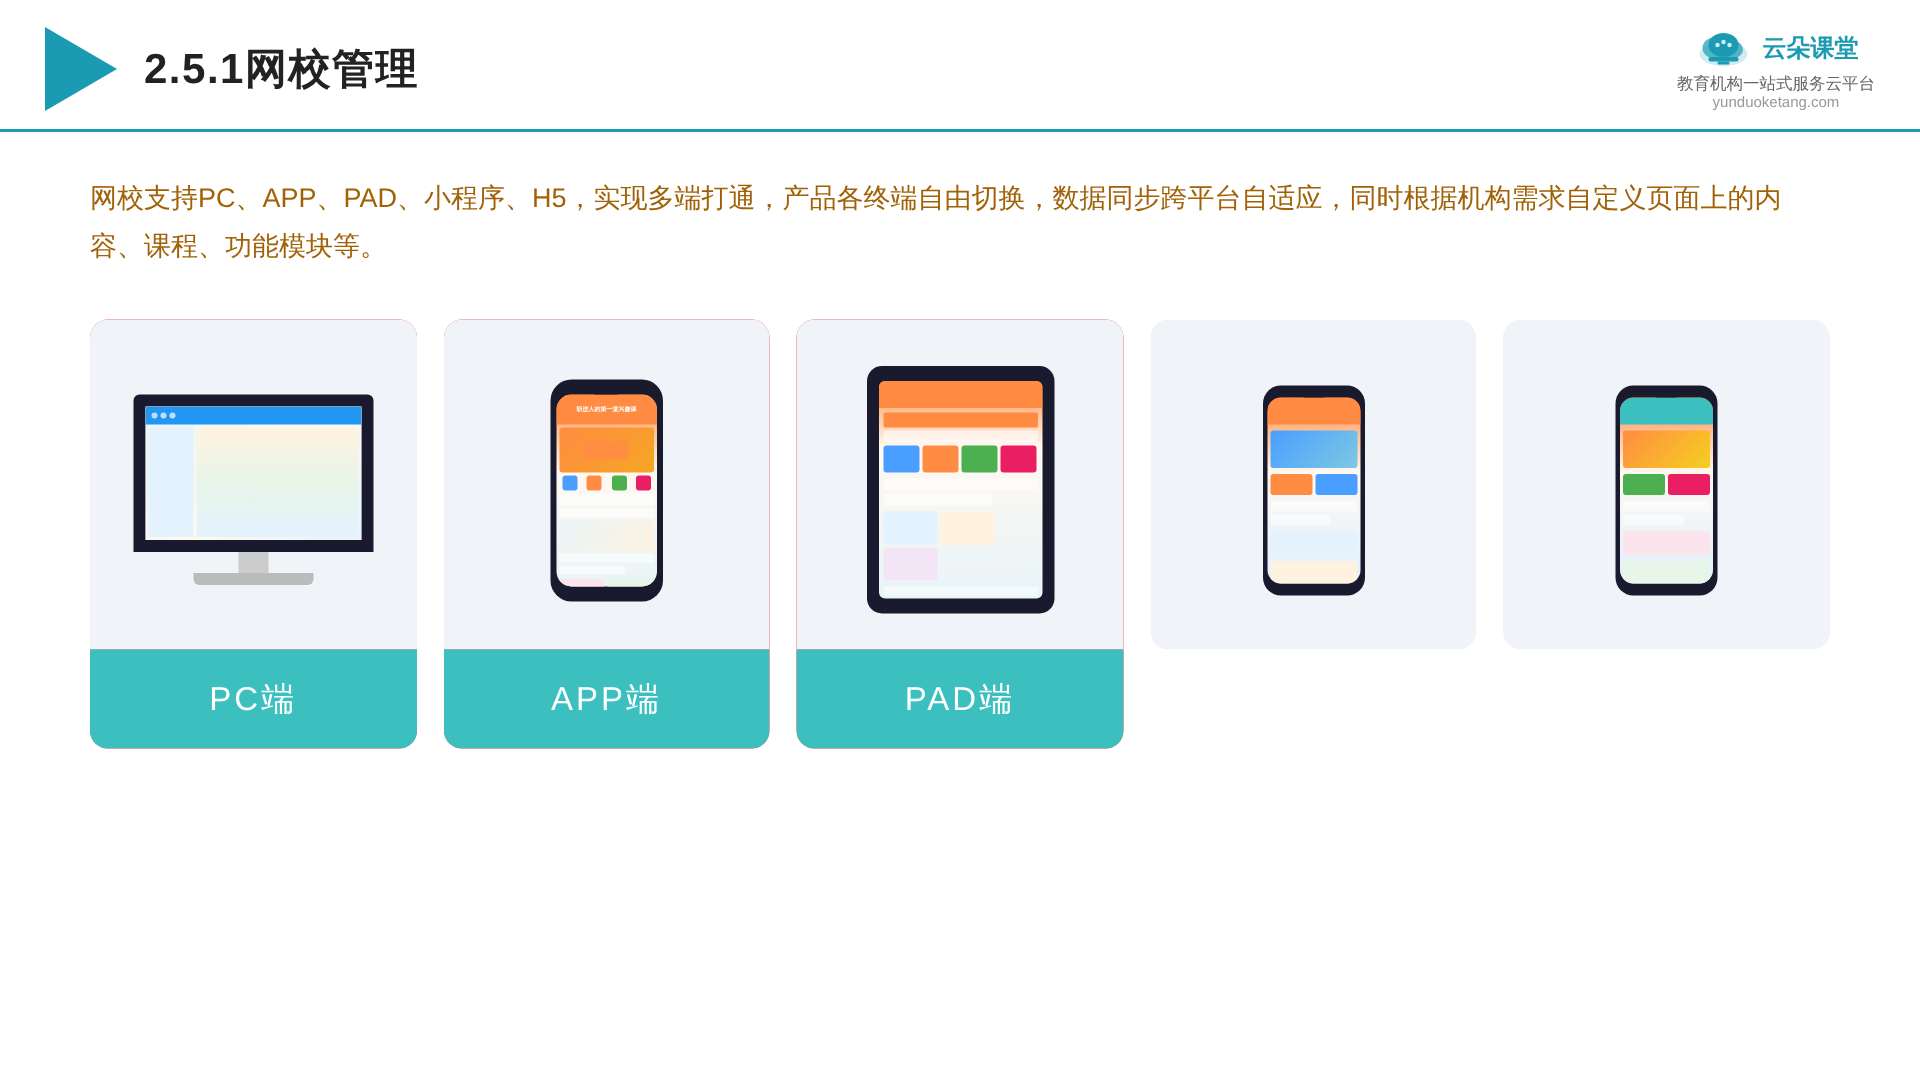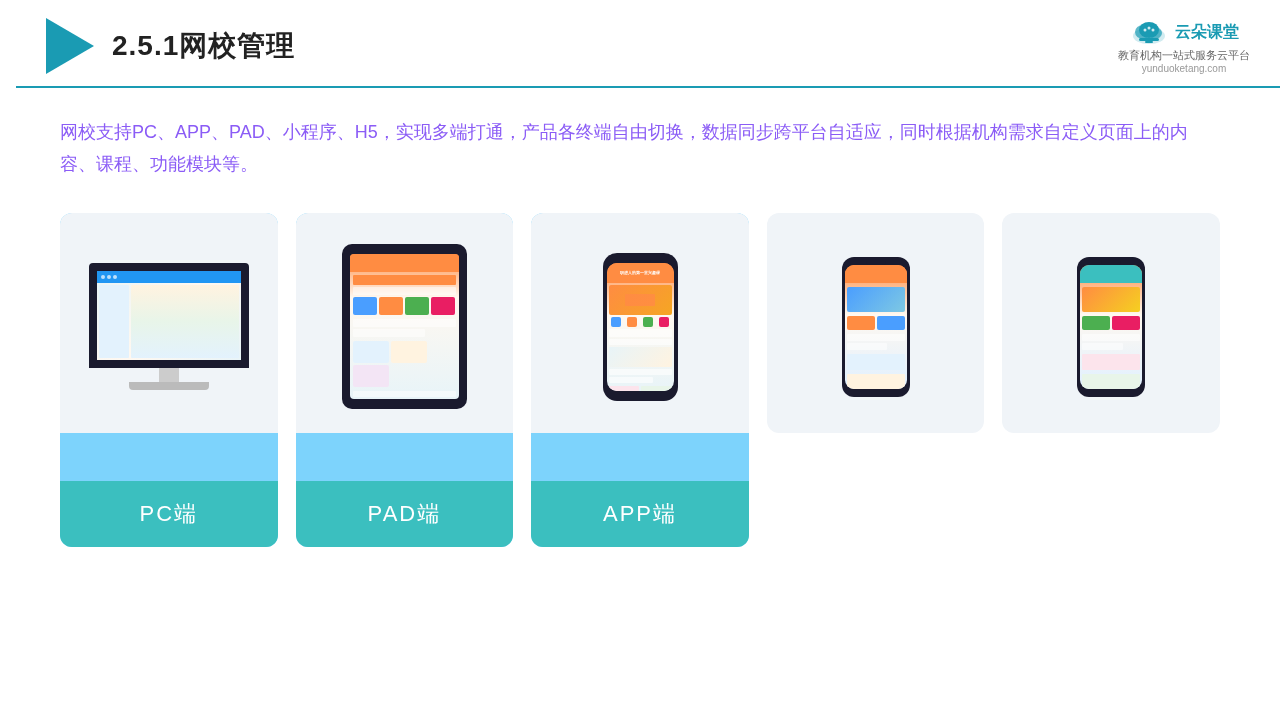--- a/index.html
+++ b/index.html
@@ -12,21 +12,20 @@
       position: relative;
     }
 
     
     .header {
       display: flex;
       align-items: center;
       justify-content: space-between;
       padding: 18px 30px 12px 30px;
       border-bottom: 2px solid #1a9bb3;
-      margin-left: 16px;
     }
     .header-left {
       display: flex;
       align-items: center;
       gap: 18px;
     }
     .logo-triangle {
       width: 0;
       height: 0;
       border-top: 28px solid transparent;
@@ -69,42 +68,41 @@
       color: #999;
     }
 
     
     .content {
       padding: 28px 60px 20px 60px;
     }
 
     .description {
       font-size: 18px;
-      color: #8b5cf6;
+      color: #a16207;
       line-height: 1.8;
       margin-bottom: 32px;
     }
 
     
     .cards-row {
       display: flex;
       gap: 18px;
       justify-content: center;
       align-items: flex-start;
     }
 
     .card {
-      background: #7dd3fc;
+      background: #ef4444;
       border-radius: 12px;
       overflow: hidden;
       display: flex;
       flex-direction: column;
       flex: 1;
       max-width: 220px;
-      gap: 48px;
     }
 
     .card-image-area {
       width: 100%;
       height: 220px;
       display: flex;
       align-items: center;
       justify-content: center;
       padding: 16px 12px 8px 12px;
       background: #f0f4f8;
@@ -401,50 +399,20 @@
                 <div class="monitor-sidebar"></div>
                 <div class="monitor-main"></div>
               </div>
             </div>
           </div>
           <div class="monitor-neck"></div>
           <div class="monitor-base"></div>
         </div>
       </div>
       <div class="card-label">PC端</div>
-    </div>
-
-    <div class="card">
-      <div class="card-image-area">
-        <div class="tablet-mockup">
-          <div class="tablet-screen">
-            <div class="tablet-screen-header"></div>
-            <div class="tablet-screen-content">
-              <div class="tablet-content-row" style="background:#ff8c42;height:10px;"></div>
-              <div class="tablet-content-row"></div>
-              <div class="tablet-content-blocks">
-                <div class="tablet-block" style="background:#4a9eff;"></div>
-                <div class="tablet-block" style="background:#ff8c42;"></div>
-                <div class="tablet-block" style="background:#4caf50;"></div>
-                <div class="tablet-block" style="background:#e91e63;"></div>
-              </div>
-              <div class="tablet-content-row" style="margin-top:2px;"></div>
-              <div class="tablet-content-row" style="width:70%;"></div>
-              <div class="tablet-content-blocks" style="margin-top:2px;">
-                <div class="tablet-block" style="background:#e3f2fd; width:36px;height:22px;border-radius:2px;"></div>
-                <div class="tablet-block" style="background:#fff3e0; width:36px;height:22px;border-radius:2px;"></div>
-                <div class="tablet-block" style="background:#f3e5f5; width:36px;height:22px;border-radius:2px;"></div>
-              </div>
-              <div class="tablet-content-row" style="margin-top:2px;height:6px;"></div>
-
-            </div>
-          </div>
-        </div>
-      </div>
-      <div class="card-label">PAD端</div>
     </div>
 
     <div class="card">
       <div class="card-image-area">
         <div class="phone-mockup">
           <div class="phone-notch"></div>
           <div class="phone-screen">
             <div class="phone-screen-header">
               <span class="phone-screen-header-text">职进人的第一堂兴趣课</span>
             </div>
@@ -477,20 +445,50 @@
               </div>
             </div>
           </div>
         </div>
       </div>
       <div class="card-label">APP端</div>
     </div>
 
     <div class="card">
       <div class="card-image-area">
+        <div class="tablet-mockup">
+          <div class="tablet-screen">
+            <div class="tablet-screen-header"></div>
+            <div class="tablet-screen-content">
+              <div class="tablet-content-row" style="background:#ff8c42;height:10px;"></div>
+              <div class="tablet-content-row"></div>
+              <div class="tablet-content-blocks">
+                <div class="tablet-block" style="background:#4a9eff;"></div>
+                <div class="tablet-block" style="background:#ff8c42;"></div>
+                <div class="tablet-block" style="background:#4caf50;"></div>
+                <div class="tablet-block" style="background:#e91e63;"></div>
+              </div>
+              <div class="tablet-content-row" style="margin-top:2px;"></div>
+              <div class="tablet-content-row" style="width:70%;"></div>
+              <div class="tablet-content-blocks" style="margin-top:2px;">
+                <div class="tablet-block" style="background:#e3f2fd; width:36px;height:22px;border-radius:2px;"></div>
+                <div class="tablet-block" style="background:#fff3e0; width:36px;height:22px;border-radius:2px;"></div>
+                <div class="tablet-block" style="background:#f3e5f5; width:36px;height:22px;border-radius:2px;"></div>
+              </div>
+              <div class="tablet-content-row" style="margin-top:2px;height:6px;"></div>
+
+            </div>
+          </div>
+        </div>
+      </div>
+      <div class="card-label">PAD端</div>
+    </div>
+
+    <div class="card">
+      <div class="card-image-area">
         <div class="phone-small">
           <div class="phone-small-notch"></div>
           <div class="phone-small-screen">
             <div class="phone-small-header"></div>
             <div class="phone-small-content">
               <div class="phone-small-banner"></div>
               <div class="phone-small-blocks">
                 <div class="phone-small-block" style="background:#ff8c42;"></div>
                 <div class="phone-small-block" style="background:#4a9eff;"></div>
               </div>

